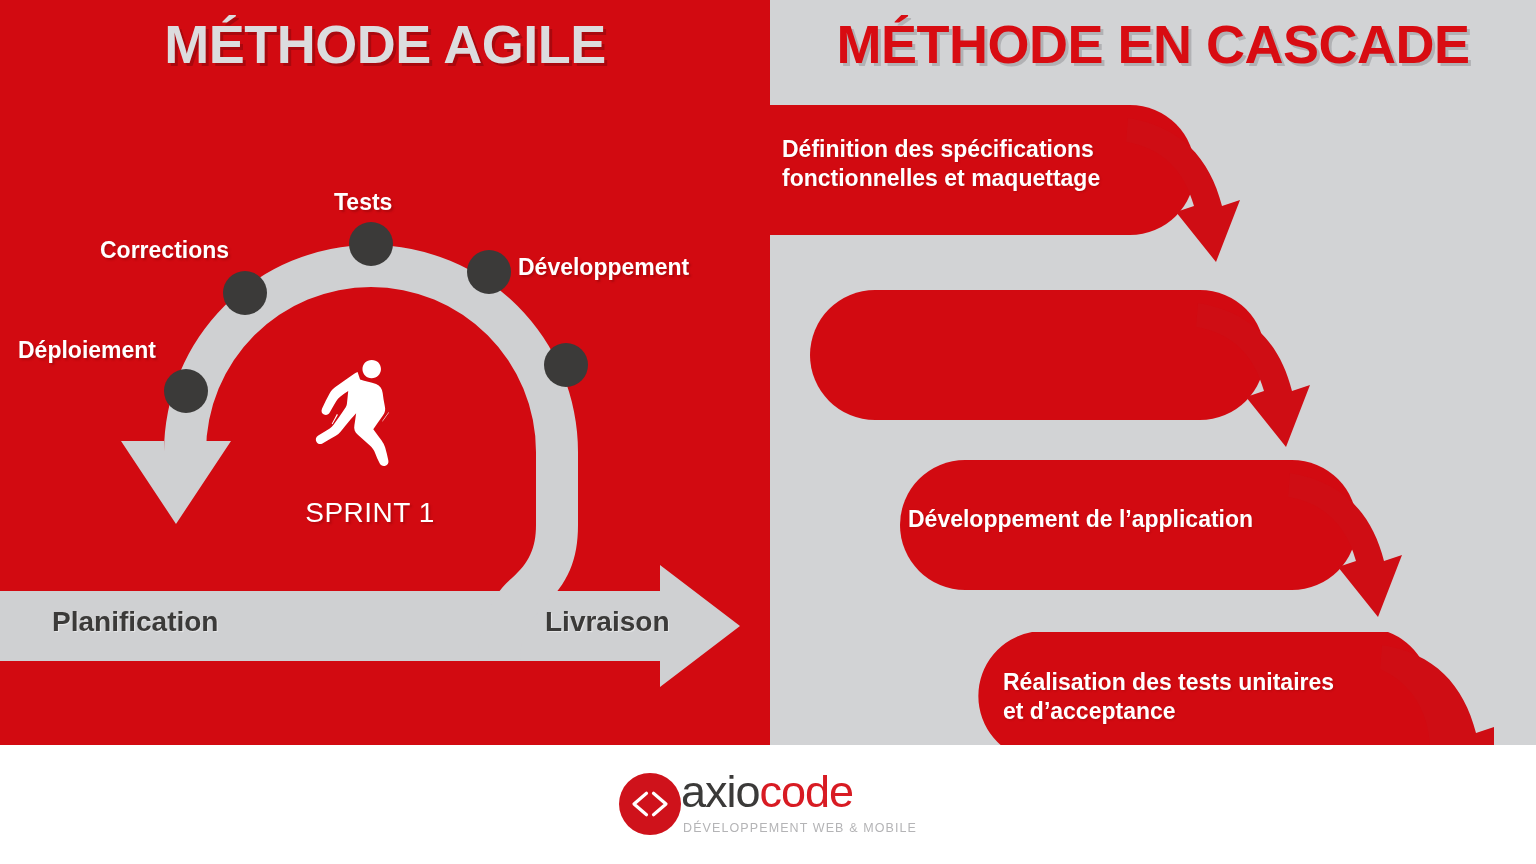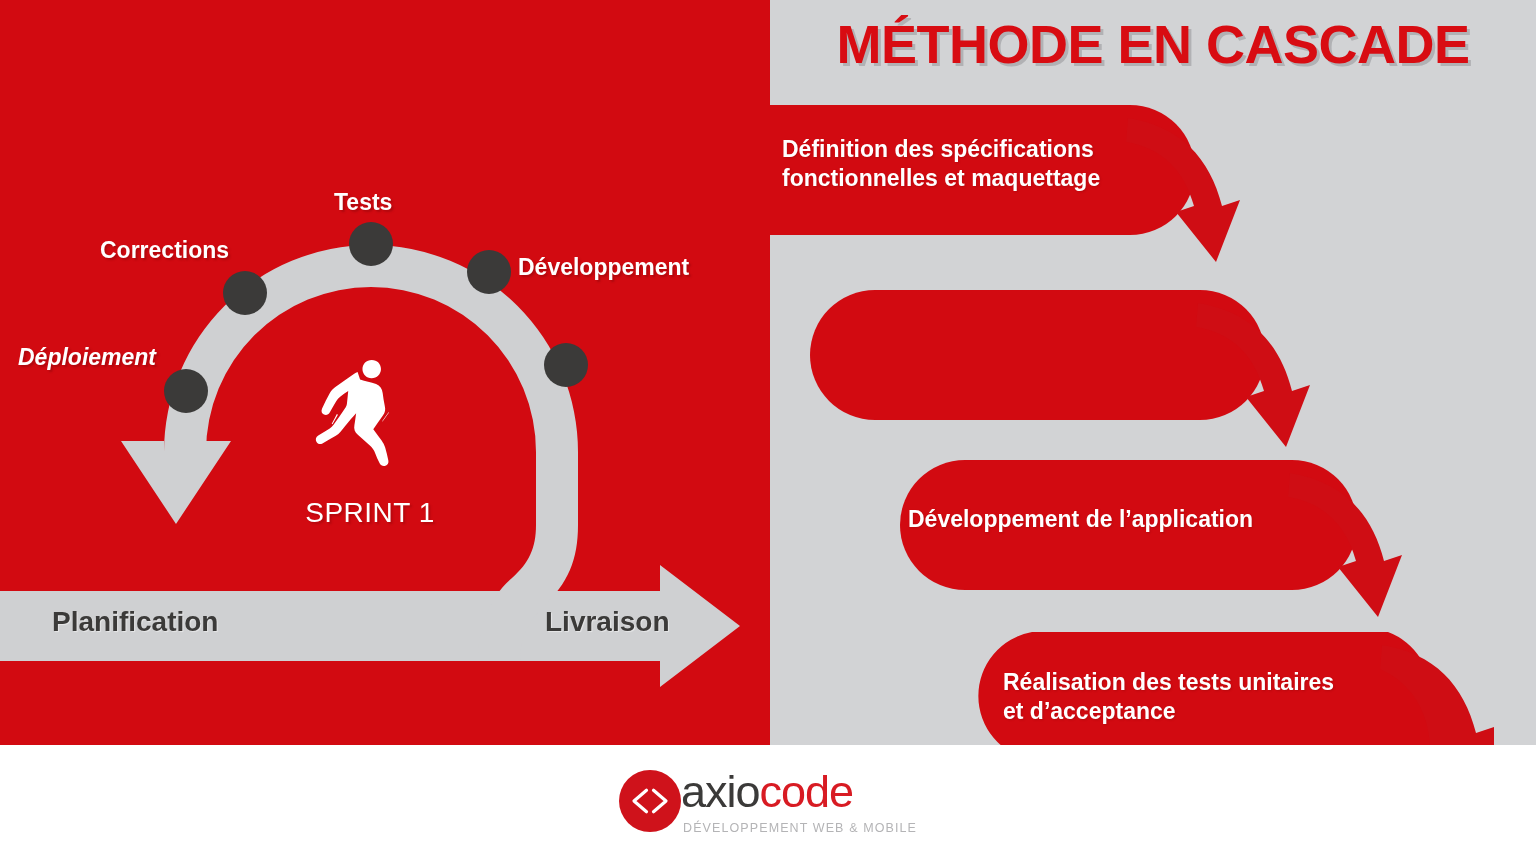--- a/index.html
+++ b/index.html
@@ -68,21 +68,21 @@
     position: absolute;
     color: #ffffff;
     font-weight: 800;
     font-size: 23px;
     line-height: 1.08;
     text-shadow: 2px 2px 2px rgba(110,5,8,0.35);
     white-space: pre-line;
   }
   #label-tests        { left: 334px; top: 190px; }
   #label-corrections  { left: 100px; top: 238px; }
-  #label-deploiement  { left: 18px;  top: 345px; font-style: italic; }
+  #label-deploiement  { left: 18px;  top: 338px; }
   #label-developpement{ left: 518px; top: 255px; }
   #label-design       { left: 590px; top: 348px; }
 
   #sprint-text {
     position: absolute;
     left: 0;
     top: 497px;
     width: 740px;
     text-align: center;
     color: #ffffff;
@@ -147,21 +147,21 @@
     top: 745px;
     width: 1536px;
     height: 119px;
     background: #ffffff;
     display: flex;
     align-items: center;
     justify-content: center;
   }
   #logo {
     display: flex;
-    align-items: flex-start;
+    align-items: flex-end;
     gap: 0;
     transform: translateY(-2px);
   }
   #logo-mark {
     width: 62px;
     height: 62px;
     border-radius: 50%;
     background: #cf121b;
     display: flex;
     align-items: center;
@@ -186,20 +186,21 @@
     margin-left: 2px;
   }
 </style>
 </head>
 <body>
 
 <div id="stage">
 
   <div class="panel" id="agile-panel">
 
+    <div class="panel-title" id="agile-title">MÉTHODE AGILE</div>
 
     <svg id="agile-svg" viewBox="0 0 770 745">
 
       <g>
         <path d="M 0 591 L 660 591 L 660 565 L 740 626 L 660 687 L 660 661 L 0 661 Z" fill="#cfd0d2"></path>
       </g>
 
       <g>
 
         <path d="M 520 661

